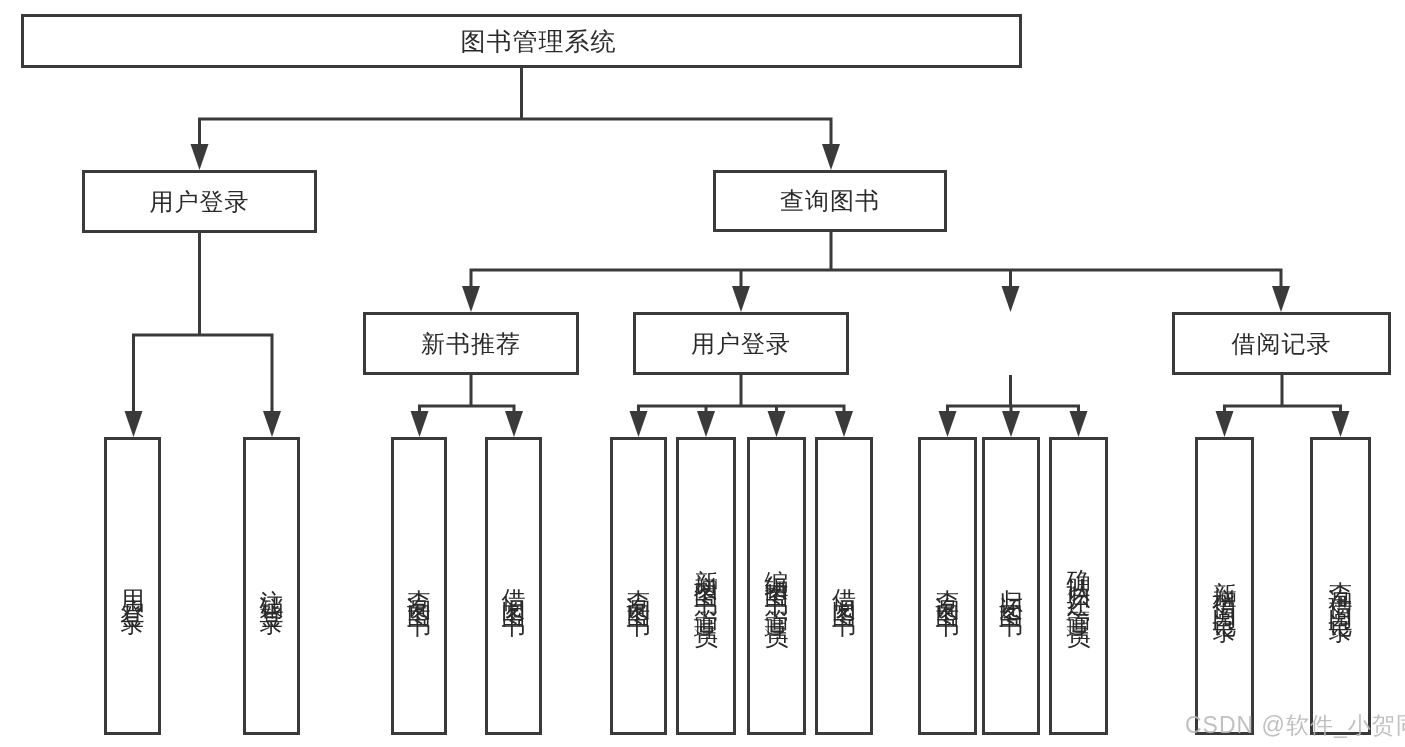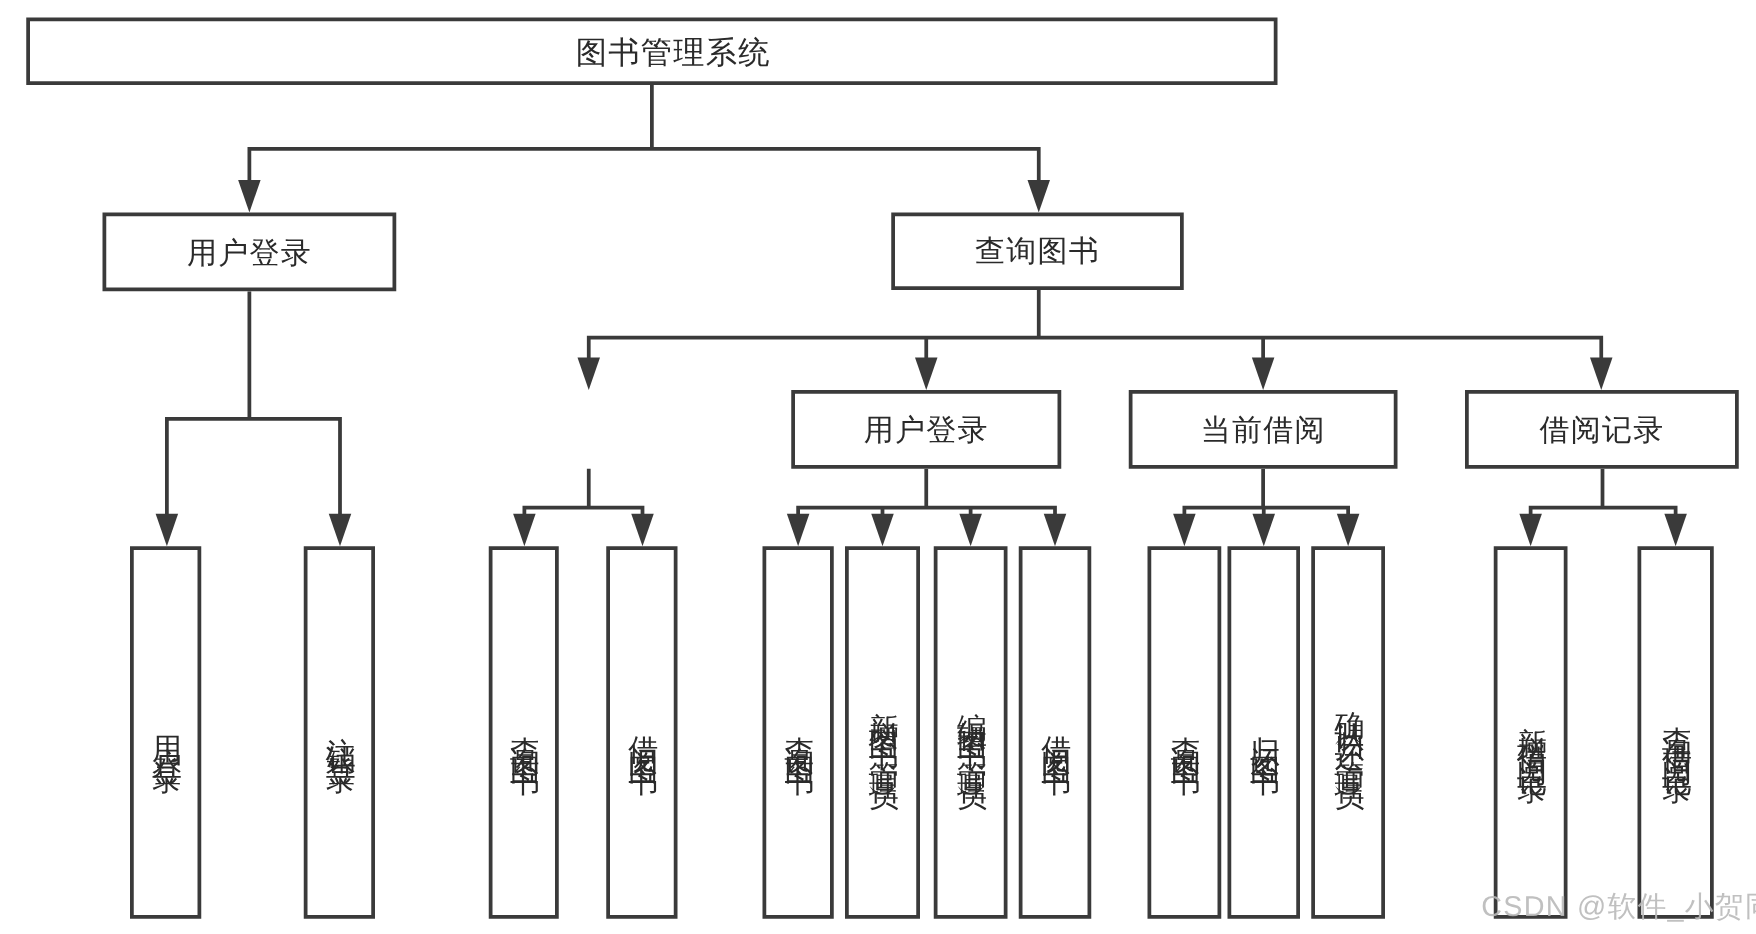--- a/index.html
+++ b/index.html
@@ -97,22 +97,22 @@
       <polygon points="1215.5,411 1233.5,411 1224.5,437"></polygon>
       <polygon points="1331.5,411 1349.5,411 1340.5,437"></polygon>
     </g>
   </svg>
 
   <div class="box root" style="left:21px;top:14px;width:1001px;height:54px">图书管理系统</div>
 
   <div class="box" style="left:82px;top:170px;width:235px;height:63px">用户登录</div>
   <div class="box" style="left:713px;top:170px;width:234px;height:62px">查询图书</div>
 
+  <div class="box" style="left:363px;top:312px;width:216px;height:63px">新书推荐</div>
   <div class="box" style="left:633px;top:312px;width:216px;height:63px">用户登录</div>
-  <div class="box" style="left:903px;top:312px;width:215px;height:63px">当前借阅</div>
   <div class="box" style="left:1172px;top:312px;width:219px;height:63px">借阅记录</div>
 
   <div class="box leaf" style="left:104px;top:437px;width:57px;height:298px">
     <span class="vtext">用户登录</span>
   </div>
   <div class="box leaf" style="left:243px;top:437px;width:57px;height:298px">
     <span class="vtext">注销登录</span>
   </div>
 
   <div class="box leaf" style="left:391px;top:437px;width:56px;height:298px">

